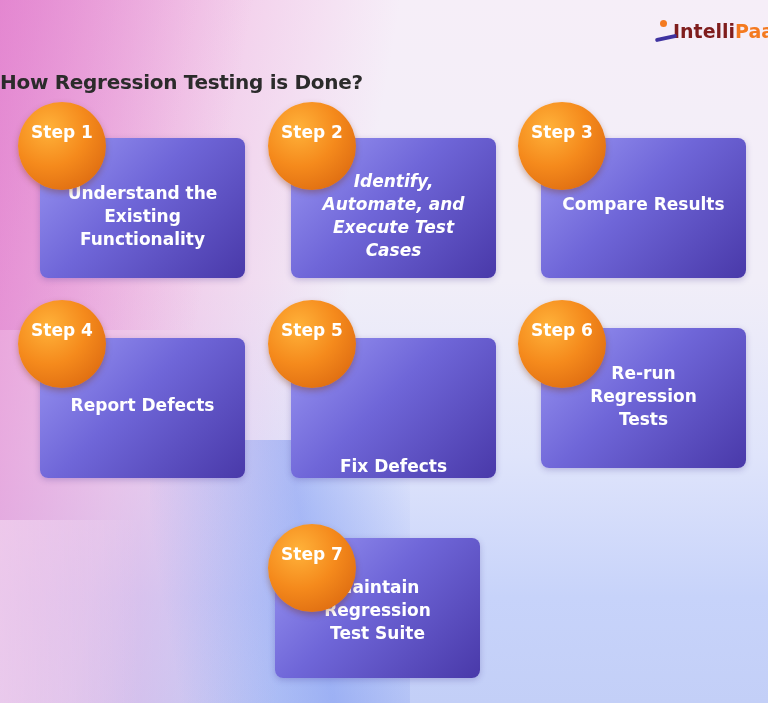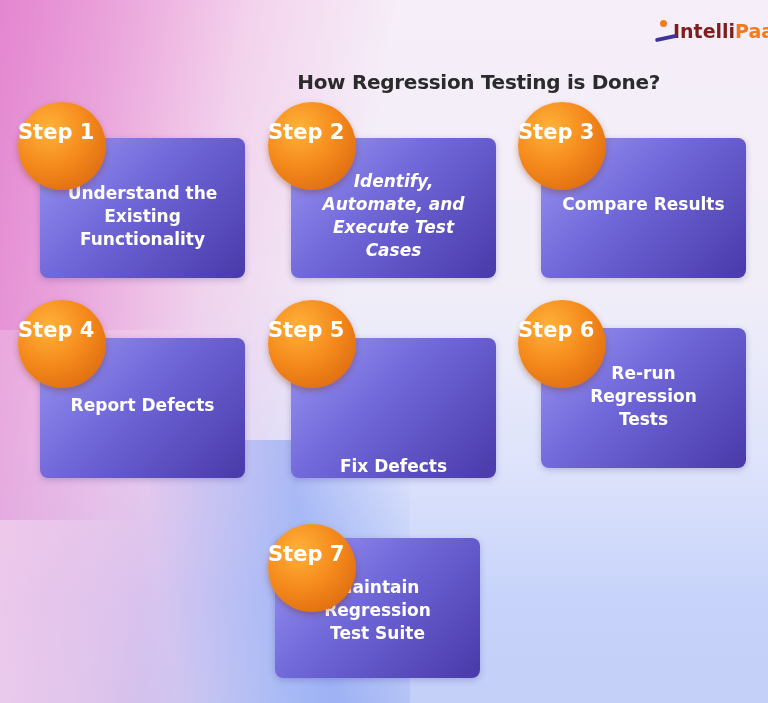--- a/index.html
+++ b/index.html
@@ -11,31 +11,31 @@
   .streak{position:absolute;pointer-events:none;}
   .s1{left:0;top:0;width:260px;height:330px;background:linear-gradient(100deg,rgba(220,110,200,0.45),rgba(255,255,255,0) 80%);}
   .s2{left:150px;top:440px;width:260px;height:263px;background:linear-gradient(80deg,rgba(255,255,255,0) 10%,rgba(110,140,240,0.45) 60%,rgba(255,255,255,0) 100%);}
   .s3{left:0;top:520px;width:140px;height:183px;background:linear-gradient(90deg,rgba(255,255,255,0.35),rgba(255,255,255,0));}
   .logo{position:absolute;left:655px;top:20px;display:flex;align-items:center;font-weight:bold;font-size:19px;}
   .logo .mark{width:18px;height:22px;position:relative;}
   .logo .mark:before{content:"";position:absolute;left:5px;top:0;width:7px;height:7px;border-radius:50%;background:#f47a20;}
   .logo .mark:after{content:"";position:absolute;left:0;top:16px;width:22px;height:4px;border-radius:2px;background:#3f33a0;transform:rotate(-12deg);}
   .logo .l1{color:#7f1d1d;}
   .logo .l2{color:#f47a20;}
-  .title{position:absolute;left:0;width:660px;top:70px;text-align:right;font-size:20px;font-weight:bold;color:#2b2b2b;letter-spacing:-0.3px;}
+  .title{position:absolute;left:0;width:660px;top:70px;text-align:left;font-size:20px;font-weight:bold;color:#2b2b2b;letter-spacing:-0.3px;}
   .card{position:absolute;width:205px;height:140px;border-radius:8px;
     background:linear-gradient(135deg,#9b97f3 0%,#6f66d8 45%,#4939a9 100%);
     box-shadow:0 2px 6px rgba(60,40,140,0.25);
     display:flex;align-items:center;justify-content:center;text-align:center;
     color:#fff;font-weight:bold;font-size:17px;line-height:23px;padding:0 14px;box-sizing:border-box;}
   .card .txt{padding-top:16px;}
   .badge{position:absolute;width:88px;height:88px;border-radius:50%;
     background:radial-gradient(circle at 35% 30%,#ffb23a 0%,#f58a1c 45%,#d45f0c 100%);
     box-shadow:0 3px 6px rgba(120,50,0,0.35);
-    color:#fff;font-weight:bold;font-size:21px;display:flex;align-items:center;justify-content:flex-start;}
+    color:#fff;font-weight:bold;font-size:17px;display:flex;align-items:center;justify-content:center;}
   .badge span{position:relative;top:-14px;}
 </style>
 </head>
 <body>
 
 <div class="streak s1"></div>
 <div class="streak s2"></div>
 <div class="streak s3"></div>
 
 <div class="logo">

